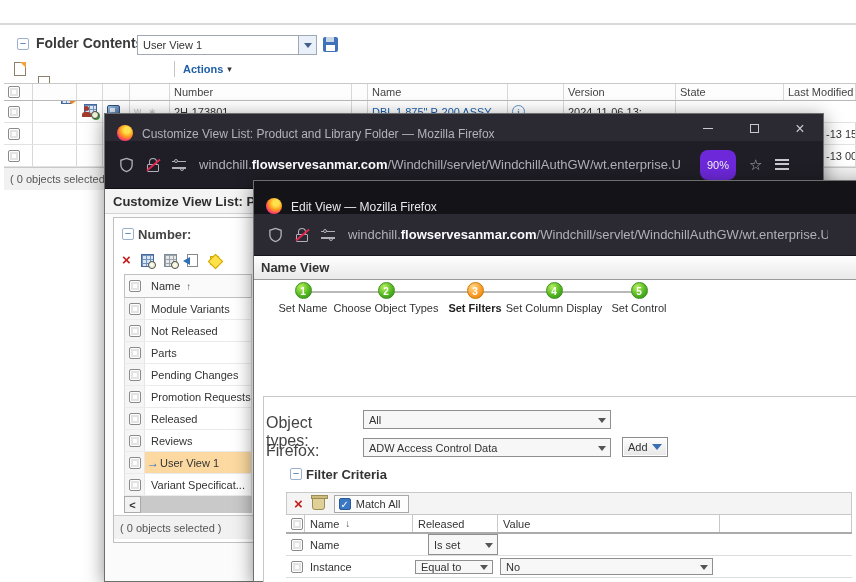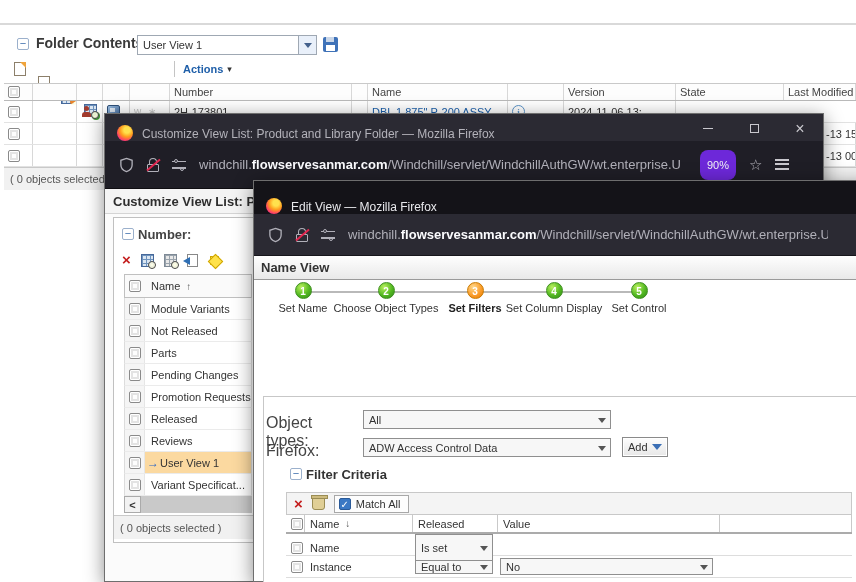--- a/index.html
+++ b/index.html
@@ -507,21 +507,21 @@
           <div>Released</div>
           <div>Value</div>
           <div></div>
         </div>
         <div class="frow fbody">
           <div>
               <span class="cb"></span>
             </div>
           <div>Name</div>
           <div style="padding-left:2px;">
-            <span class="combo" style="position:relative; width:78px; height:27px;">
+            <span class="combo" style="position:relative; width:78px; height:21px;margin-left:13px;">
                 <span>Is set</span>
                 <span class="chev"></span>
               </span>
           </div>
           <div></div>
           <div></div>
         </div>
         <div class="frow fbody">
           <div>
               <span class="cb"></span>

